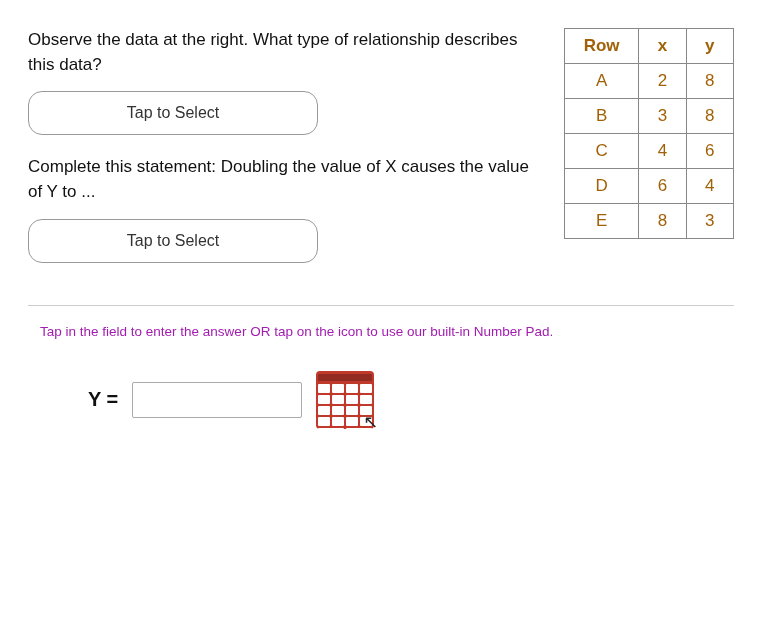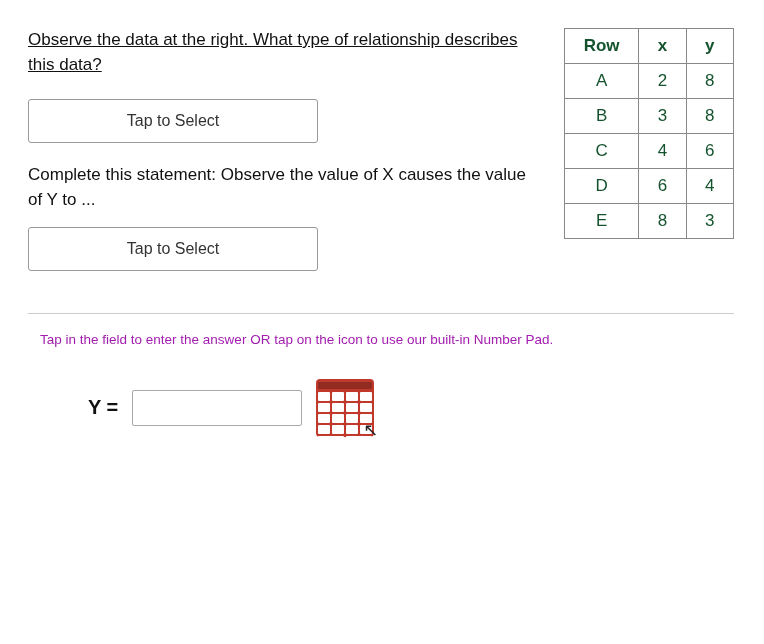--- a/index.html
+++ b/index.html
@@ -24,26 +24,25 @@
       gap: 30px;
       align-items: flex-start;
     }
     .left-col {
       flex: 1;
     }
     .question-text {
       font-size: 17px;
       line-height: 1.45;
       color: #111;
-      margin-bottom: 22px;
-      text-decoration: underline;
+      margin-bottom: 14px;
     }
     .tap-box {
       border: 1.5px solid #999;
-      border-radius: 3px;
+      border-radius: 14px;
       padding: 12px 0;
       text-align: center;
       font-size: 16px;
       color: #333;
       cursor: pointer;
       background: #fff;
       margin-bottom: 20px;
       width: 290px;
     }
     .question2-text {
@@ -55,21 +54,21 @@
     
     .data-table {
       border-collapse: collapse;
       min-width: 170px;
     }
     .data-table th, .data-table td {
       border: 1.5px solid #888;
       padding: 7px 18px;
       text-align: center;
       font-size: 17px;
-      color: #14532d;
+      color: #a16207;
     }
     .data-table th {
       font-weight: bold;
       background: #fff;
     }
     .data-table td {
       background: #fff;
     }
     
     .divider {
@@ -148,21 +147,21 @@
 </head>
 <body>
 
 <div class="page">
   <div class="top-section">
     <div class="left-col">
       <p class="question-text">Observe the data at the right. What type of relationship describes this data?</p>
       <div class="tap-box">
         <span>Tap to Select</span>
       </div>
-      <p class="question2-text">Complete this statement: Observe the value of X causes the value of Y to ...</p>
+      <p class="question2-text">Complete this statement: Doubling the value of X causes the value of Y to ...</p>
       <div class="tap-box">
         <span>Tap to Select</span>
       </div>
     </div>
     <div class="right-col">
       <table class="data-table">
         <thead>
           <tr>
             <th>Row</th>
             <th>x</th>

